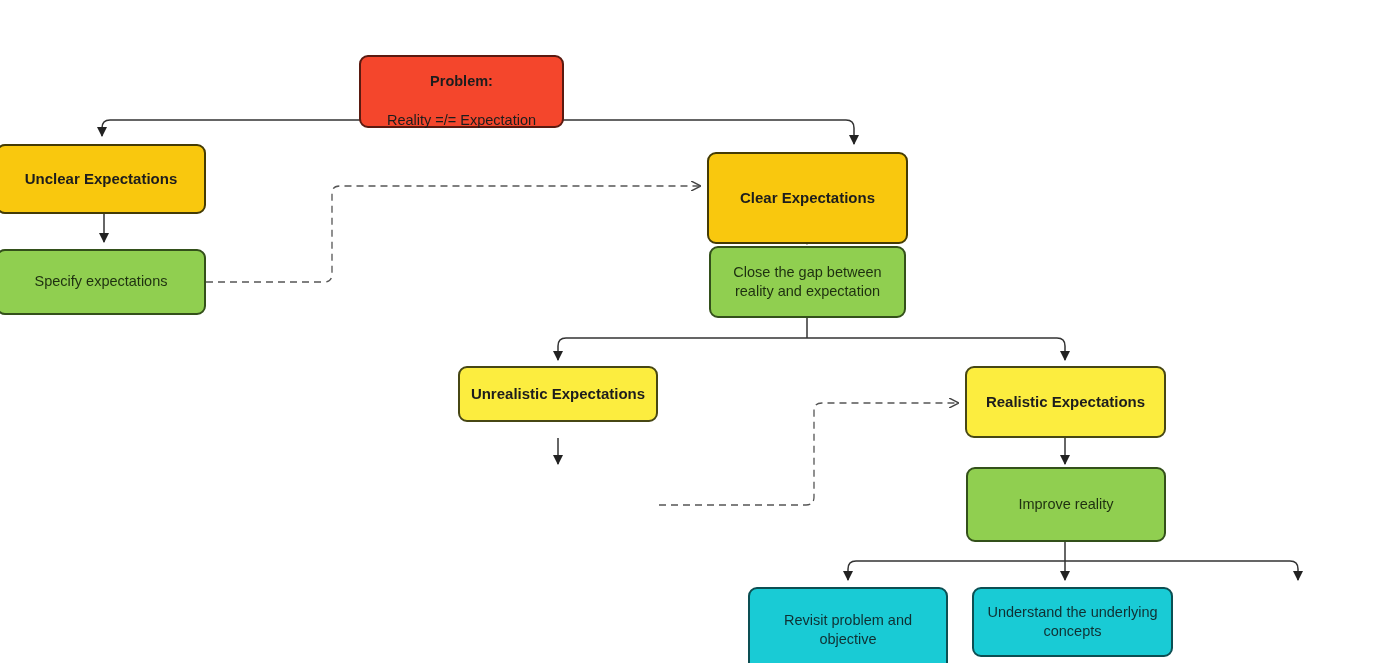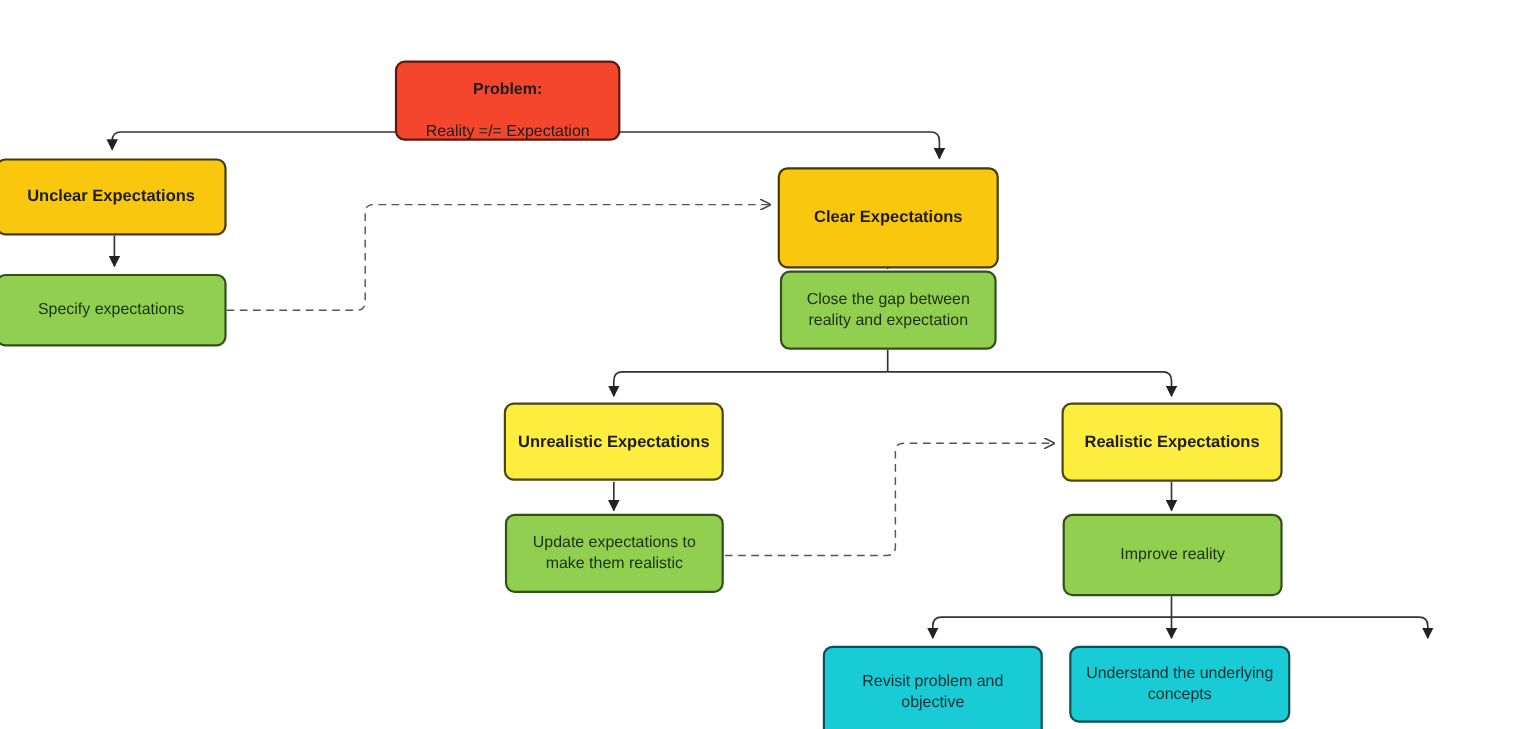--- a/index.html
+++ b/index.html
@@ -106,28 +106,24 @@
 
   <div class="node n-gold" style="left:707px;top:152px;width:201px;height:92px;">
     <span class="lbl">Clear Expectations</span>
   </div>
 
   <div class="node n-green" style="left:709px;top:246px;width:197px;height:72px;">
     <span class="lbl">Close the gap between
 reality and expectation</span>
   </div>
 
-  <div class="node n-yellow" style="left:458px;top:366px;width:200px;height:71px;">
+  <div class="node n-yellow" style="left:458px;top:366px;width:200px;height:56px;">
     <span class="lbl">Unrealistic Expectations</span>
   </div>
 
-  <div class="node n-green" style="left:459px;top:467px;width:199px;height:72px;">
-    <span class="lbl">Update expectations to
-make them realistic</span>
-  </div>
 
   <div class="node n-yellow" style="left:965px;top:366px;width:201px;height:72px;">
     <span class="lbl">Realistic Expectations</span>
   </div>
 
   <div class="node n-green" style="left:966px;top:467px;width:200px;height:75px;">
     <span class="lbl">Improve reality</span>
   </div>
 
   <div class="node n-cyan" style="left:748px;top:587px;width:200px;height:86px;">

